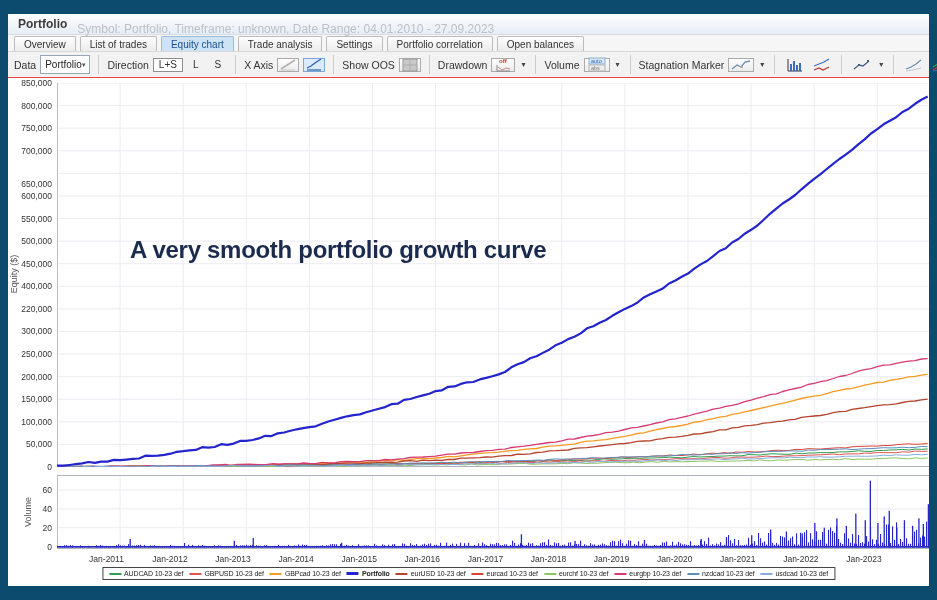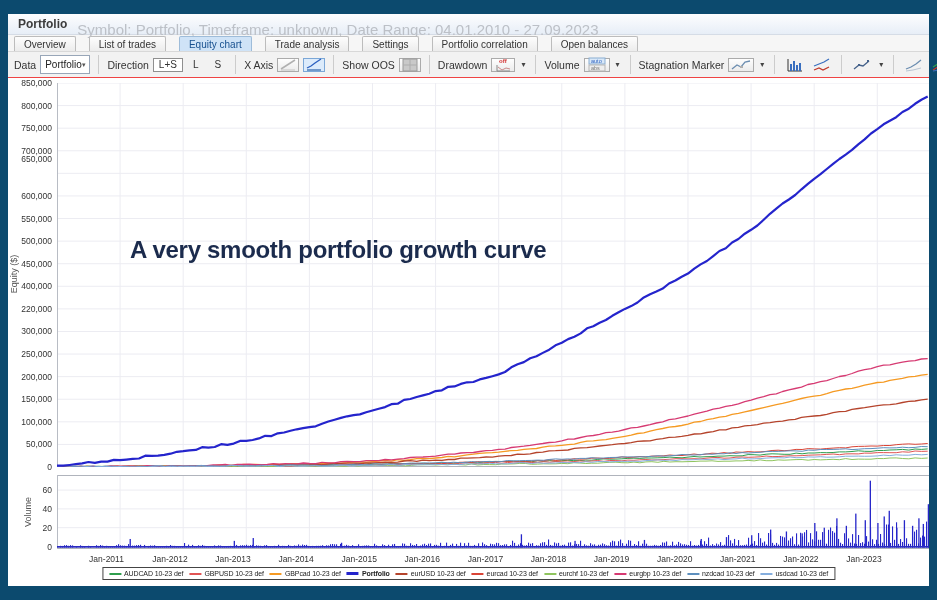--- a/index.html
+++ b/index.html
@@ -1,21 +1,21 @@
 <!DOCTYPE html>
 <html><head>
 <meta charset="utf-8">
 <style>
   html,body{margin:0;padding:0;background:#17223c;}
   .frame{position:relative;width:937px;height:600px;background:#0c4a6e;font-family:"Liberation Sans",sans-serif;overflow:hidden;}
   .app{position:absolute;left:8px;top:14px;width:921px;height:572px;background:#ffffff;}
   .titlebar{height:20px;background:linear-gradient(#fdfdfe,#e7eef7);border-bottom:1px solid #d5dce6;display:flex;align-items:center;padding-left:10px;gap:10px;}
   .title{font-size:12px;font-weight:bold;color:#3c3c3c;}
-  .subtitle{font-size:15px;color:#bcc0c7;margin-top:10px;}
-  .tabs{display:flex;align-items:flex-end;height:16px;background:#f6f6f6;padding-left:6px;gap:13px;border-bottom:1px solid #d8d8d8;}
+  .subtitle{font-size:12px;color:#bcc0c7;margin-top:10px;}
+  .tabs{display:flex;align-items:flex-end;height:16px;background:#f6f6f6;padding-left:6px;gap:4px;border-bottom:1px solid #d8d8d8;}
   .tab{font-size:10px;color:#333;background:linear-gradient(#fdfdfd,#ececec);border:1px solid #bcbcbc;border-bottom:none;padding:2px 9px 1px;border-radius:2px 2px 0 0;cursor:default;white-space:nowrap;}
   .tab.active{background:#cfe3f7;color:#17508f;border-color:#9ebcd9;}
   .toolbar{height:25px;background:#f2f2f2;border-bottom:5px solid #ef4444;display:flex;align-items:center;padding:0 6px;font-size:10.5px;color:#333;gap:4px;white-space:nowrap;}
   .sep{width:1px;height:19px;background:#cccccc;margin:0 4px;flex:none;}
   .tlabel{flex:none;}
   .combo{width:118px;height:17px;background:#fff;border:1px solid #98a6b8;display:flex;align-items:center;justify-content:space-between;padding:0 4px;font-size:10px;color:#222;}
   .combo .arr{font-size:7px;color:#555;}
   .btn{height:14px;border:1px solid #ababab;background:linear-gradient(#fefefe,#ececec);display:inline-flex;align-items:center;justify-content:center;padding:0 5px;font-size:10px;color:#333;box-sizing:border-box;}
   .btn.flat{border-color:transparent;background:transparent;}
   .btn.sel{background:#ffffff;border-color:#8f8f8f;}
@@ -745,21 +745,21 @@
         <div class="tick ytick" style="top: 316.235px;">150,000</div>
         <div class="tick ytick" style="top: 293.647px;">200,000</div>
         <div class="tick ytick" style="top: 271.059px;">250,000</div>
         <div class="tick ytick" style="top: 248.471px;">300,000</div>
         <div class="tick ytick" style="top: 225.882px;">220,000</div>
         <div class="tick ytick" style="top: 203.294px;">400,000</div>
         <div class="tick ytick" style="top: 180.706px;">450,000</div>
         <div class="tick ytick" style="top: 158.118px;">500,000</div>
         <div class="tick ytick" style="top: 135.529px;">550,000</div>
         <div class="tick ytick" style="top: 112.941px;">600,000</div>
-        <div class="tick ytick" style="top: 76px;">650,000</div>
+        <div class="tick ytick" style="top: 101px;">650,000</div>
         <div class="tick ytick" style="top: 67.7647px;">700,000</div>
         <div class="tick ytick" style="top: 45.1765px;">750,000</div>
         <div class="tick ytick" style="top: 22.5882px;">800,000</div>
         <div class="tick ytick" style="top: 0px;">850,000</div>
         <div class="tick ytick" style="top: 463.5px;">0</div>
         <div class="tick ytick" style="top: 444.7px;">20</div>
         <div class="tick ytick" style="top: 425.9px;">40</div>
         <div class="tick ytick" style="top: 407.1px;">60</div>
         <div class="tick xtick" style="left: 81.097px; top: 476px;">Jan-2011</div>
         <div class="tick xtick" style="left: 144.194px; top: 476px;">Jan-2012</div>

